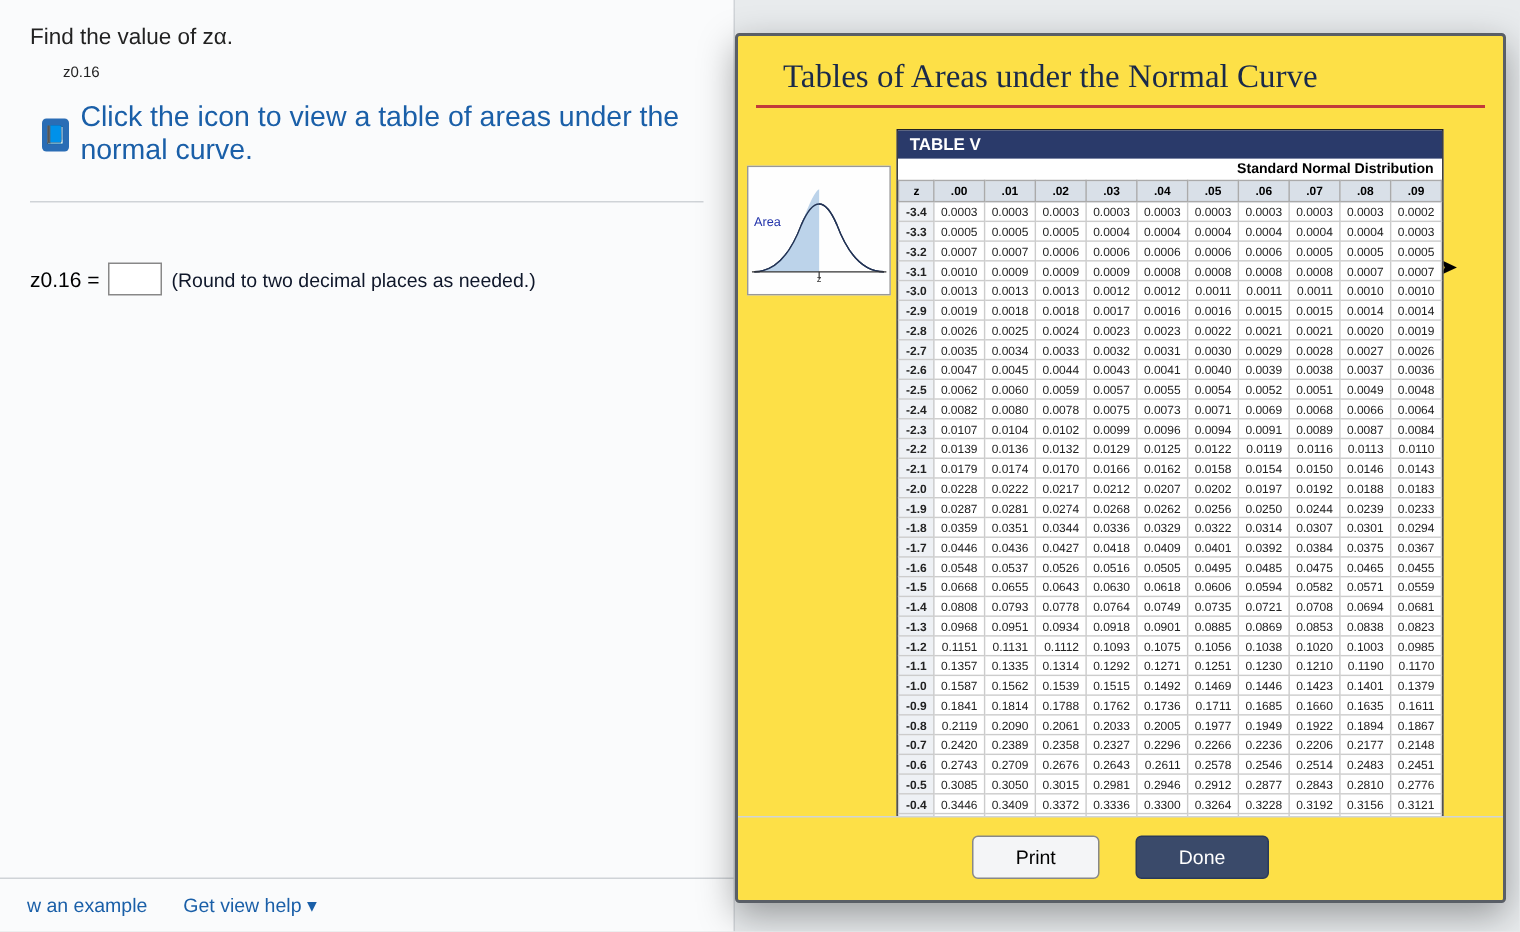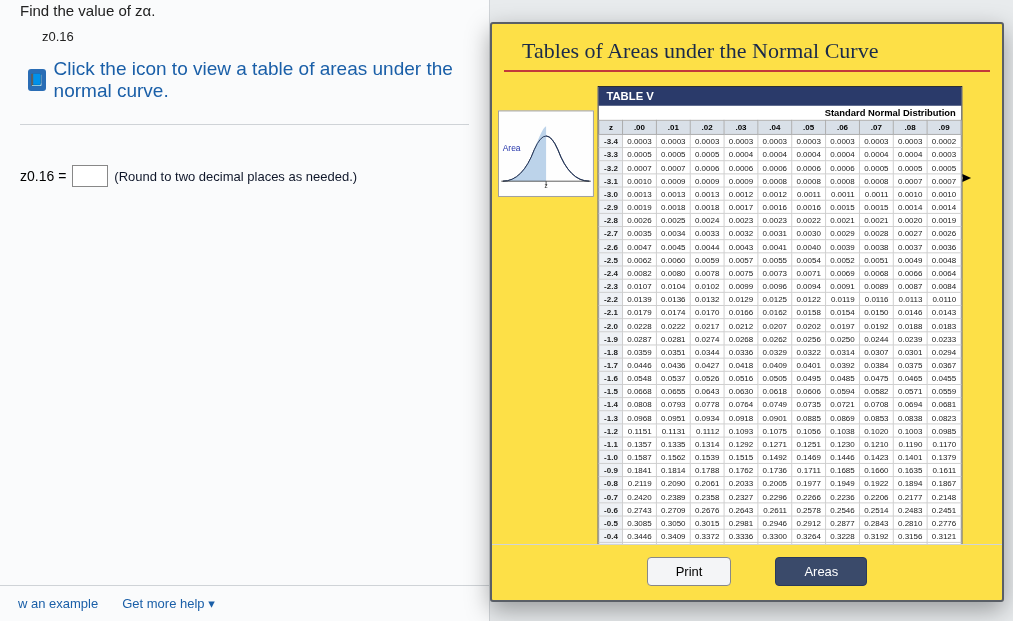--- a/index.html
+++ b/index.html
@@ -10,25 +10,25 @@
   height: 621px;
   position: relative;
   overflow: hidden;
 }
 .main-panel {
   position: absolute;
   left: 0; top: 0;
   width: 490px;
   height: 621px;
   background: #fafbfc;
-  padding: 2px 20px;
+  padding: 16px 20px;
   border-right: 1px solid #d0d4d8;
 }
 .q-title { font-size: 15px; margin-bottom: 10px; color: #222; }
-.q-sub { font-size: 13px; margin: 8px 0 14px 22px; color: #222; }
+.q-sub { font-size: 10px; margin: 8px 0 14px 22px; color: #222; }
 .icon-link { display: flex; align-items: center; gap: 8px; margin: 10px 0 22px 8px; }
 .book-icon {
   width: 22px; height: 22px; background: #2a6db5;
   border-radius: 3px; position: relative; display:flex; align-items:center; justify-content:center;
   color:#fff; font-size:12px;
 }
 .link-text { font-size: 19px; color: #1a5fa8; cursor: pointer; }
 hr.sep { border: none; border-top: 1px solid #cfd3d7; margin: 8px 0 20px 0; }
 .answer-row { font-size: 14px; display: flex; align-items: center; gap: 6px; flex-wrap: wrap; margin-top: 40px; }
 .inp { width: 36px; height: 22px; border: 1px solid #888; background: #fff; display:inline-block; }
@@ -90,21 +90,21 @@
 table.z td.zcol { background:#eef1f5; font-weight:bold; text-align:center; }
 .grp { border-bottom: 1.5px solid #888; }
 
 .modal-footer {
   display: flex; justify-content: center; gap: 24px;
   padding: 12px 0 14px 0;
   border-top: 1px solid #d0d4d8;
 }
 .btn {
   padding: 6px 28px; border:1px solid #888; border-radius:4px;
-  background:#f4f5f7; font-size:13px; cursor:pointer;margin-left:20px;
+  background:#f4f5f7; font-size:13px; cursor:pointer;
 }
 .btn.done { background:#3a4a6a; color:#fff; border-color:#2a3a5a; }
 .cursor { position:absolute; right:30px; top:144px; font-size:16px; color:#000; }
 </style>
 </head>
 <body>
 
 <div class="main-panel">
   <div class="q-title">Find the value of zα.</div>
   <div class="q-sub">z0.16</div>
@@ -115,21 +115,21 @@
   <hr class="sep">
   <div class="answer-row">
     <span>z0.16 =</span>
     <span class="inp"></span>
     <span class="round-note">(Round to two decimal places as needed.)</span>
   </div>
 </div>
 
 <div class="footer">
   <a>w an example</a>
-  <a><span>Get more help</span> <span>▾</span></a>
+  <a><span>Get view help</span> <span>▾</span></a>
 </div>
 
 <div class="modal">
   <div class="modal-title">Tables of Areas under the Normal Curve</div>
   <span class="cursor">➤</span>
   <div class="modal-body">
     <div class="table-wrap">
       <div class="curve-box">
         <span class="area-lbl">Area</span>
         <svg viewBox="0 0 120 90">
@@ -575,15 +575,15 @@
                 <td>0.3520</td>
                 <td>0.3483</td>
               </tr>
             </tbody>
           </table>
       </div>
     </div>
   </div>
   <div class="modal-footer">
     <button class="btn">Print</button>
-    <button class="btn done">Areas</button>
+    <button class="btn done">Done</button>
   </div>
 </div>
 
 </body></html>

